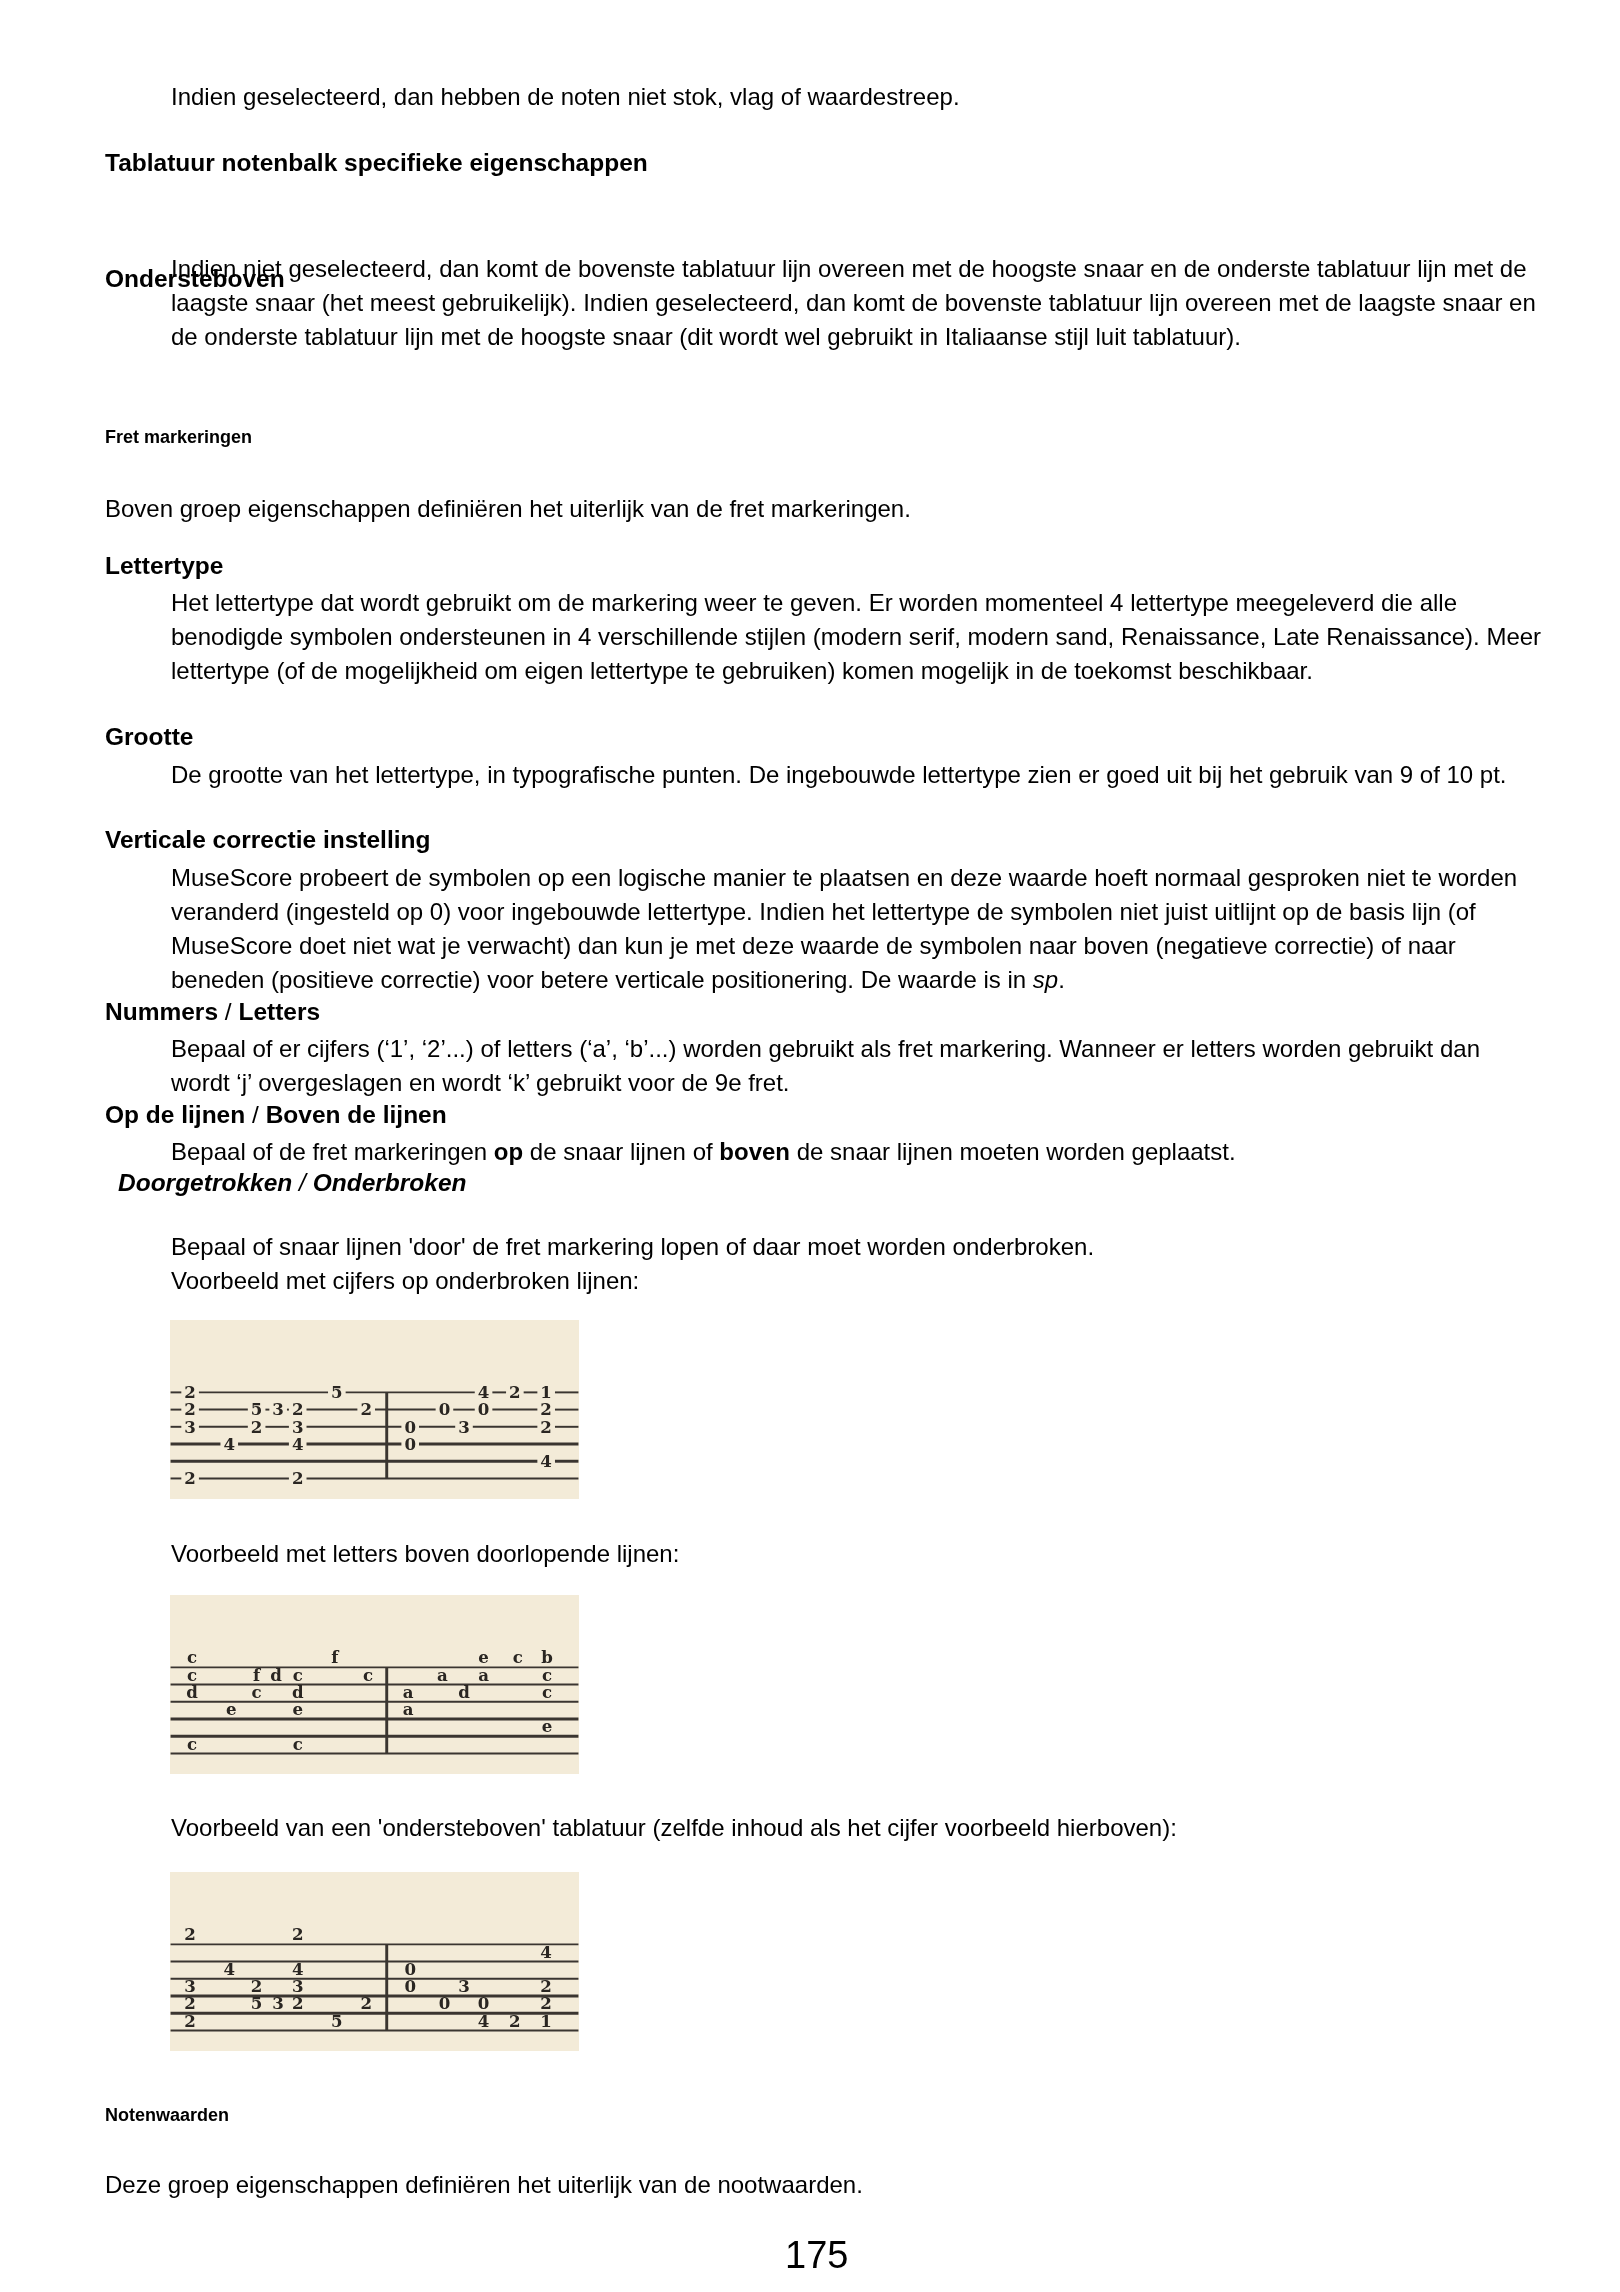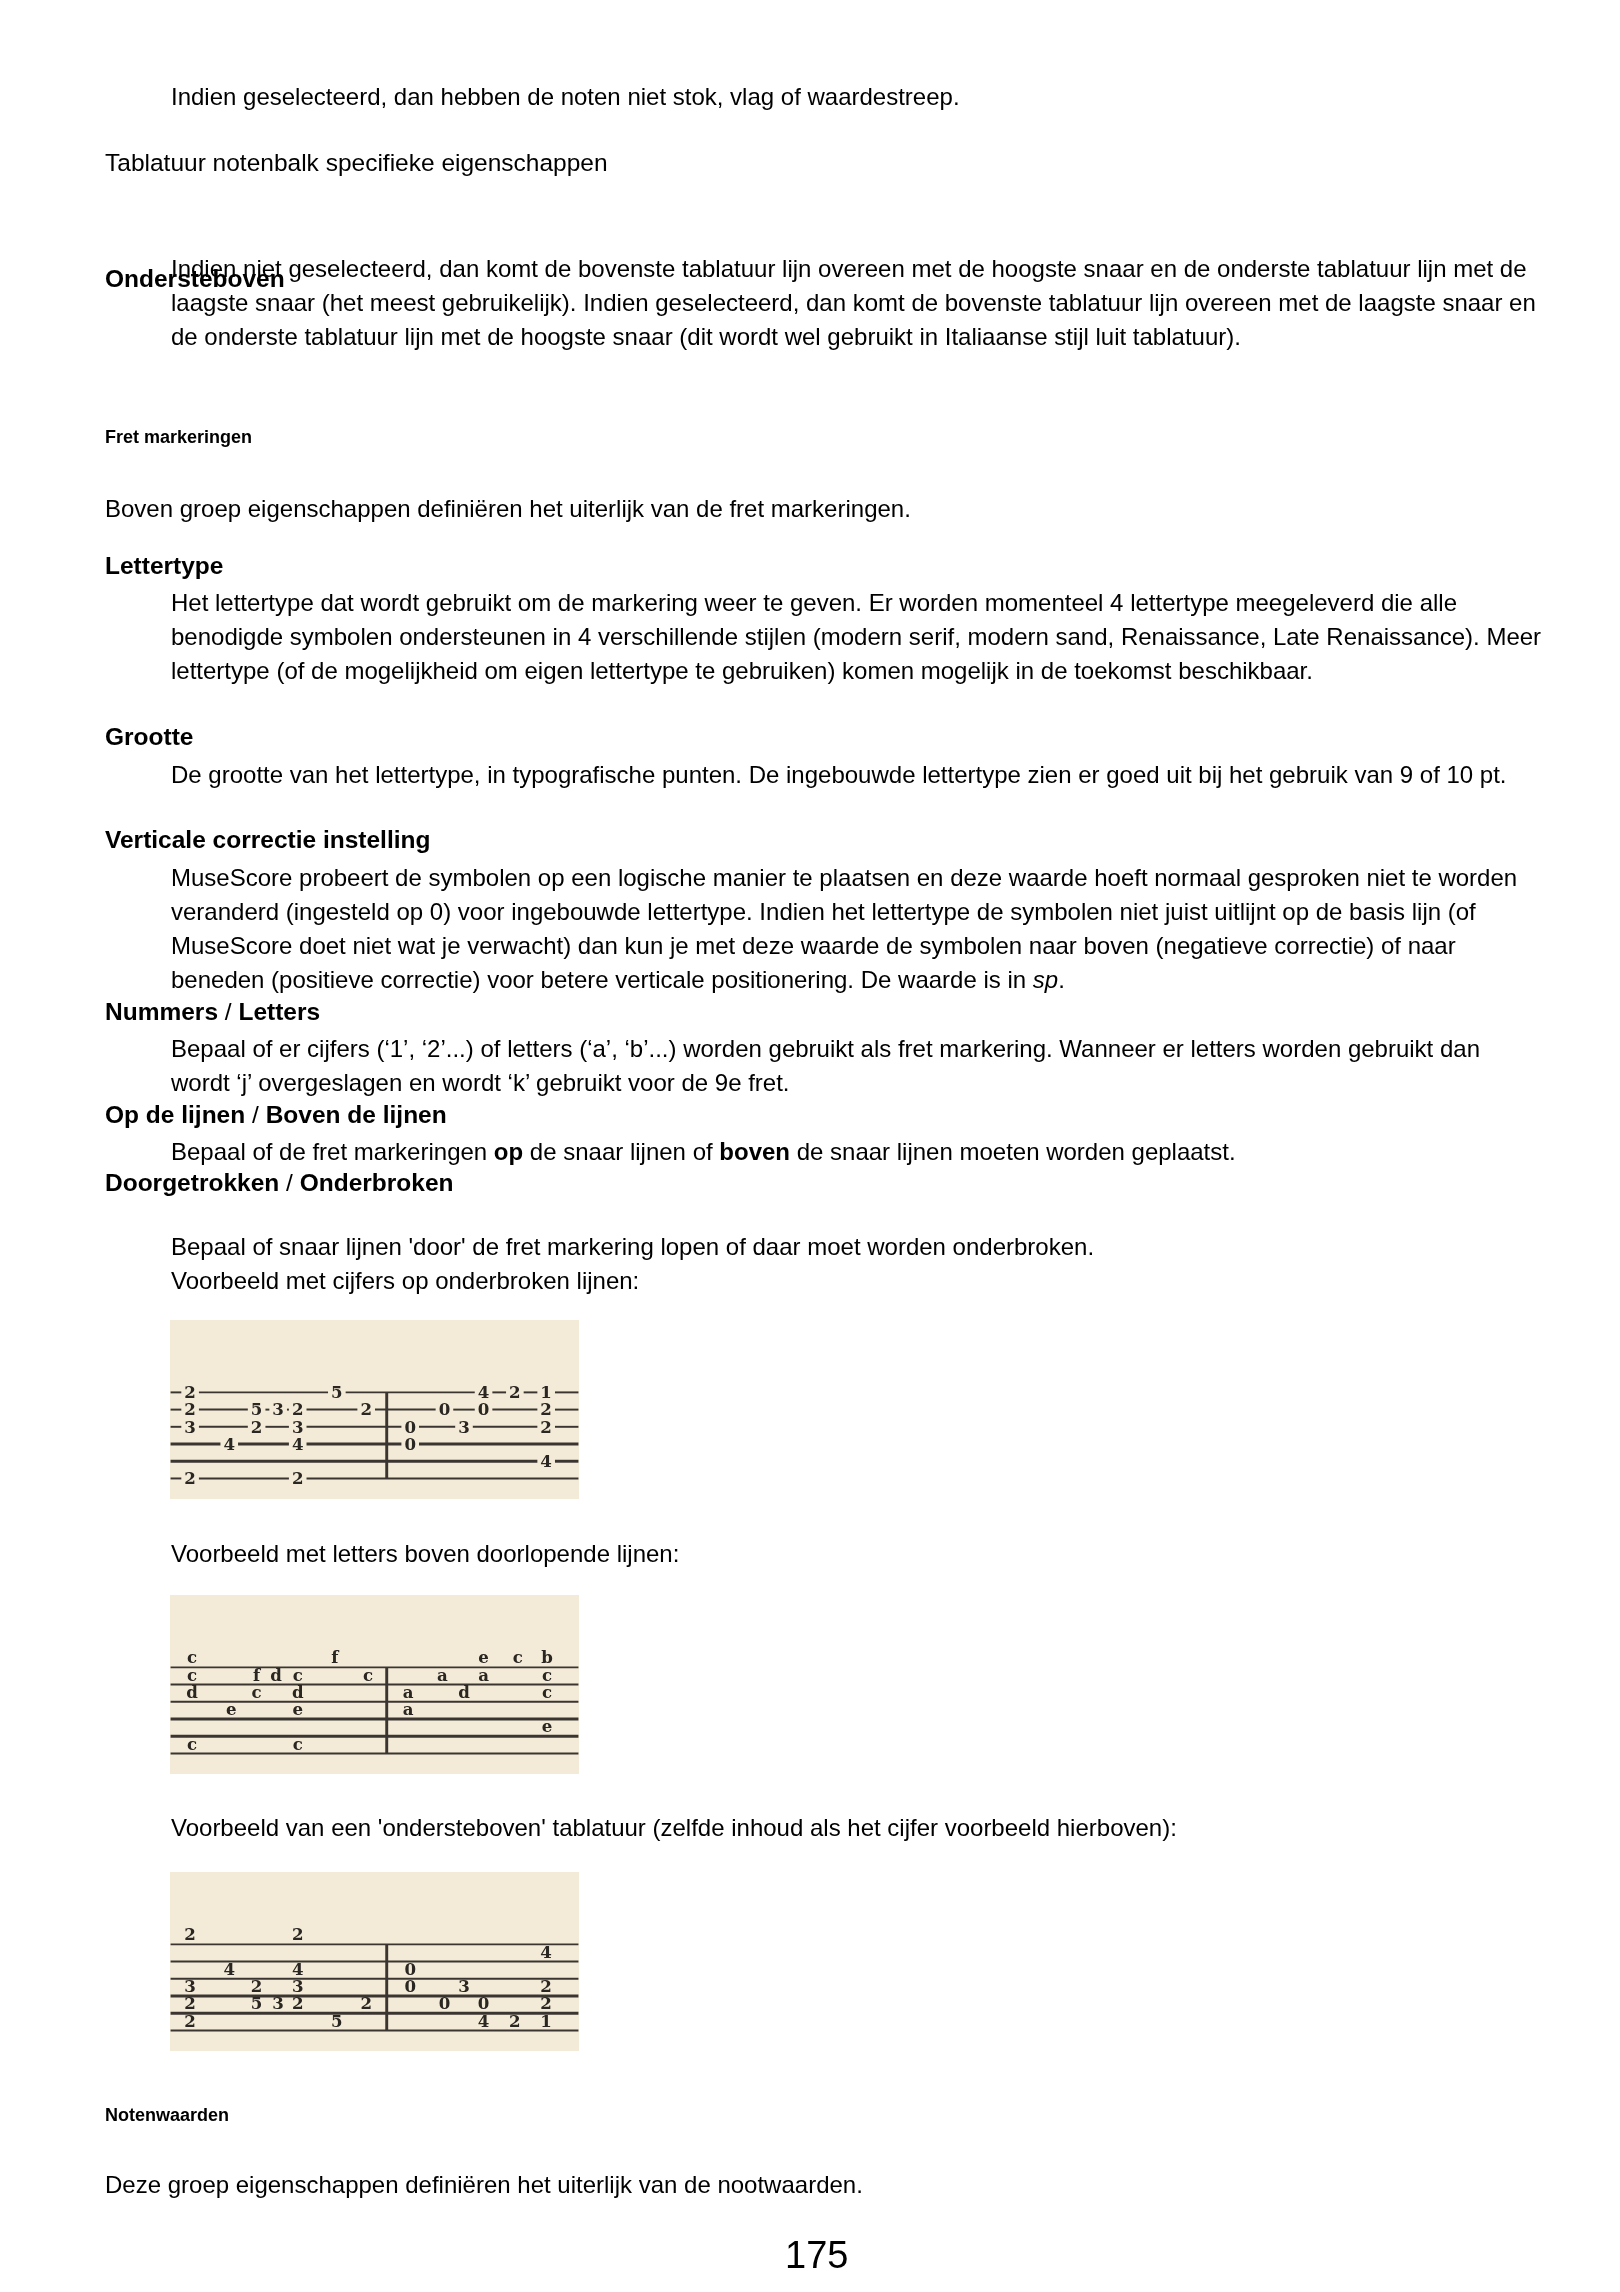--- a/index.html
+++ b/index.html
@@ -1,21 +1,21 @@
 <!DOCTYPE html>
 <html><head>
 <meta charset="utf-8">
 <style>
   html, body { margin: 0; padding: 0; background: #ffffff; }
   body { width: 1620px; height: 2293px; position: relative; overflow: hidden;
          font-family: "Liberation Sans", sans-serif; color: #000; }
   .abs { position: absolute; white-space: nowrap; }
   .body { font-size: 24px; line-height: 34px; }
   .def { position: absolute; left: 171px; width: 1372px; font-size: 24px; line-height: 34px; white-space: normal; }
-  .h-big { font-size: 24.5px; font-weight: normal; }
+  .h-big { font-size: 24.5px; font-weight: bold; }
   .h-small { font-size: 18px; font-weight: bold; }
   .term { font-size: 24.5px; font-weight: bold; }
   .term .sep { font-weight: normal; }
   .inline-bold { font-weight: bold; }
   .tab-img { position: absolute; left: 170px; width: 409px; height: 179px; background: #f3ebd8; }
   .tab-img svg { position: absolute; left: 0; top: 0; }
   .page-num { font-size: 38px; }
 </style>
 </head>
 <body>
@@ -37,21 +37,21 @@
 
 <div class="abs term" style="left:105px; top:826px;">Verticale correctie instelling</div>
 <div class="def" style="top:861px;"><span>MuseScore probeert de symbolen op een logische manier te plaatsen en deze waarde hoeft normaal gesproken niet te worden veranderd (ingesteld op 0) voor ingebouwde lettertype. Indien het lettertype de symbolen niet juist uitlijnt op de basis lijn (of MuseScore doet niet wat je verwacht) dan kun je met deze waarde de symbolen naar boven (negatieve correctie) of naar beneden (positieve correctie) voor betere verticale positionering. De waarde is in </span><i>sp</i><span>.</span></div>
 
 <div class="abs term" style="left:105px; top:998px;"><span>Nummers</span><span class="sep"> / </span><span>Letters</span></div>
 <div class="def" style="top:1032px;">Bepaal of er cijfers (‘1’, ‘2’...) of letters (‘a’, ‘b’...) worden gebruikt als fret markering. Wanneer er letters worden gebruikt dan wordt ‘j’ overgeslagen en wordt ‘k’ gebruikt voor de 9e fret.</div>
 
 <div class="abs term" style="left:105px; top:1101px;"><span>Op de lijnen</span><span class="sep"> / </span><span>Boven de lijnen</span></div>
 <div class="def" style="top:1135px;"><span>Bepaal of de fret markeringen </span><span class="inline-bold">op</span><span> de snaar lijnen of </span><span class="inline-bold">boven</span><span> de snaar lijnen moeten worden geplaatst.</span></div>
 
-<div class="abs term" style="left:105px; top:1169px;"><span>Doorgetrokken</span><span class="sep"> / </span><span>Onderbroken</span></div>
+<div class="abs term" style="left:118px; top:1169px;font-style:italic;"><span>Doorgetrokken</span><span class="sep"> / </span><span>Onderbroken</span></div>
 <div class="abs body" style="left:171px; top:1230px;">Bepaal of snaar lijnen 'door' de fret markering lopen of daar moet worden onderbroken.</div>
 <div class="abs body" style="left:171px; top:1264px;">Voorbeeld met cijfers op onderbroken lijnen:</div>
 
 <div class="tab-img" style="top:1320px;">
   <svg id="tab-numbers" width="409" height="179" viewBox="0 0 417 183">
       <line x1="0" y1="74" x2="11" y2="74" stroke="#3a3530" stroke-width="2"></line>
       <line x1="29" y1="74" x2="161" y2="74" stroke="#3a3530" stroke-width="2"></line>
       <line x1="179" y1="74" x2="311" y2="74" stroke="#3a3530" stroke-width="2"></line>
       <line x1="329" y1="74" x2="343" y2="74" stroke="#3a3530" stroke-width="2"></line>
       <line x1="361" y1="74" x2="375" y2="74" stroke="#3a3530" stroke-width="2"></line>

